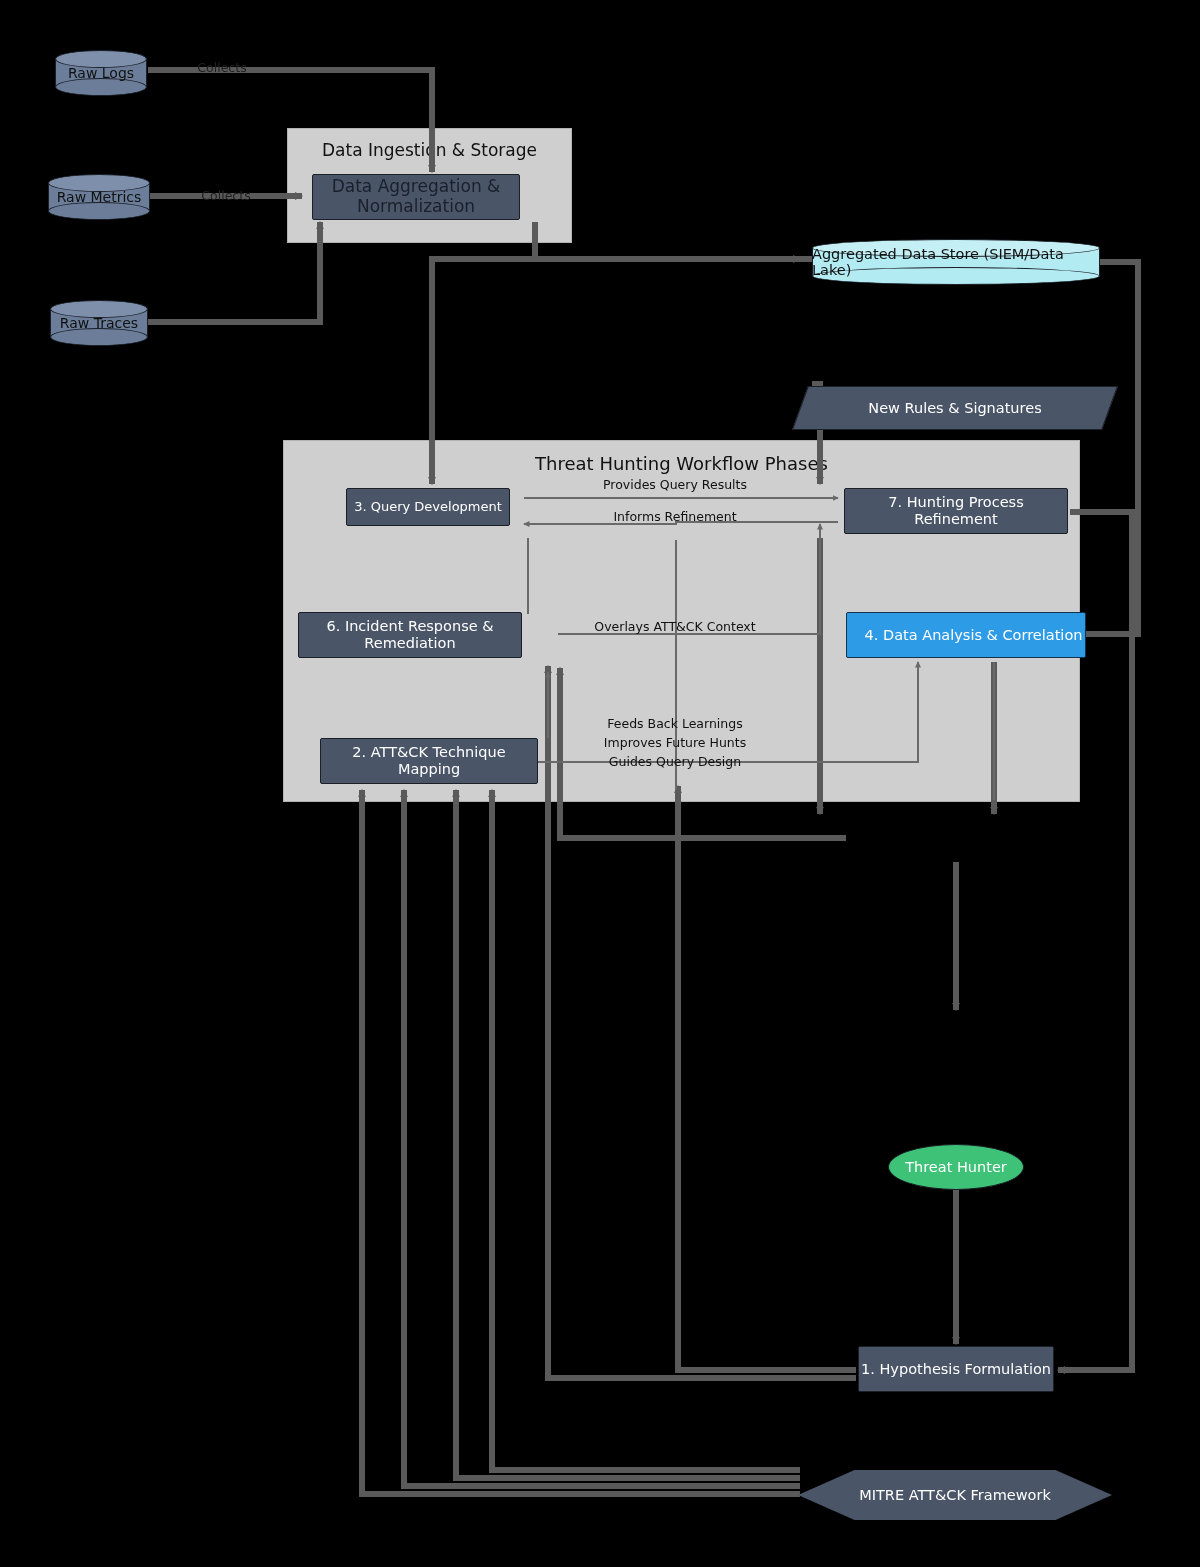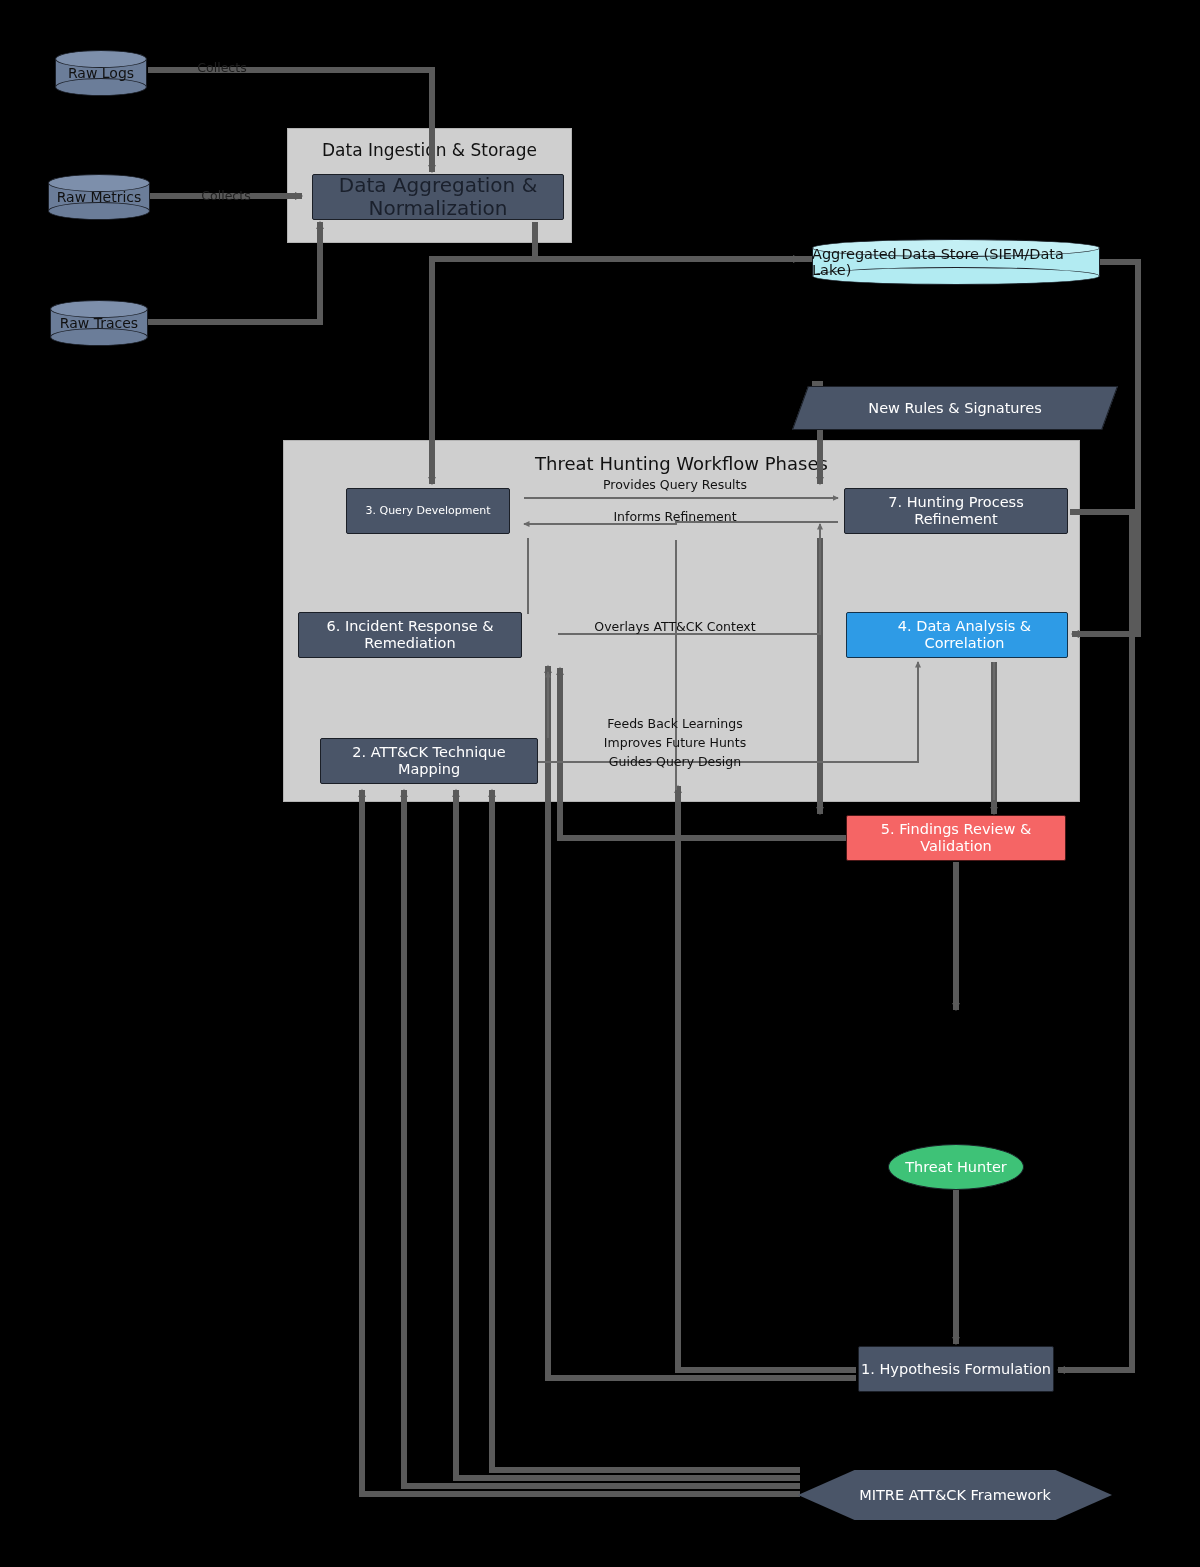--- a/index.html
+++ b/index.html
@@ -158,47 +158,44 @@
     <div class="lbl">Raw Traces</div>
   </div>
 
   <div class="cyl cyan" style="left:812px;top:239px;width:288px;height:46px;font-size:14.5px;">
     <div class="body"></div>
     <div class="bot"></div>
     <div class="top"></div>
     <div class="lbl">Aggregated Data Store (SIEM/Data Lake)</div>
   </div>
 
-  <div class="node rect slate-dark-text" style="left:312px;top:174px;width:252px;height:46px;font-size:20px;">
+  <div class="node rect slate-dark-text" style="left:312px;top:174px;width:208px;height:46px;font-size:17px;">
     <span>Data Aggregation &amp; Normalization</span>
   </div>
 
-  <div class="node rect slate" style="left:346px;top:488px;width:164px;height:46px;font-size:11px;">
+  <div class="node rect slate" style="left:346px;top:488px;width:164px;height:38px;font-size:13px;">
     <span>3. Query Development</span>
   </div>
 
   <div class="node rect slate" style="left:844px;top:488px;width:224px;height:46px;font-size:14.5px;">
     <span>7. Hunting Process Refinement</span>
   </div>
 
   <div class="node rect slate" style="left:298px;top:612px;width:224px;height:46px;font-size:14.5px;">
     <span>6. Incident Response &amp; Remediation</span>
   </div>
 
-  <div class="node rect blue" style="left:846px;top:612px;width:222px;height:46px;font-size:14.5px;padding-left:15px;">
+  <div class="node rect blue" style="left:846px;top:612px;width:240px;height:46px;font-size:14.5px;padding-left:15px;">
     <span>4. Data Analysis &amp; Correlation</span>
   </div>
 
   <div class="node rect slate" style="left:320px;top:738px;width:218px;height:46px;font-size:14.5px;">
     <span>2. ATT&amp;CK Technique Mapping</span>
   </div>
 
-  <div class="node rect red" style="left:846px;top:815px;width:220px;height:46px;font-size:14.5px;">
-    <span>5. Findings Review &amp; Validation</span>
-  </div>
 
   <div class="node rect slate" style="left:858px;top:1346px;width:196px;height:46px;font-size:14.5px;">
     <span>1. Hypothesis Formulation</span>
   </div>
 
   <div class="para slatefill" style="left:800px;top:362px;width:310px;height:44px;font-size:14.5px;">
     <div class="skew"></div>
     <span class="txt">New Rules &amp; Signatures</span>
   </div>
 

